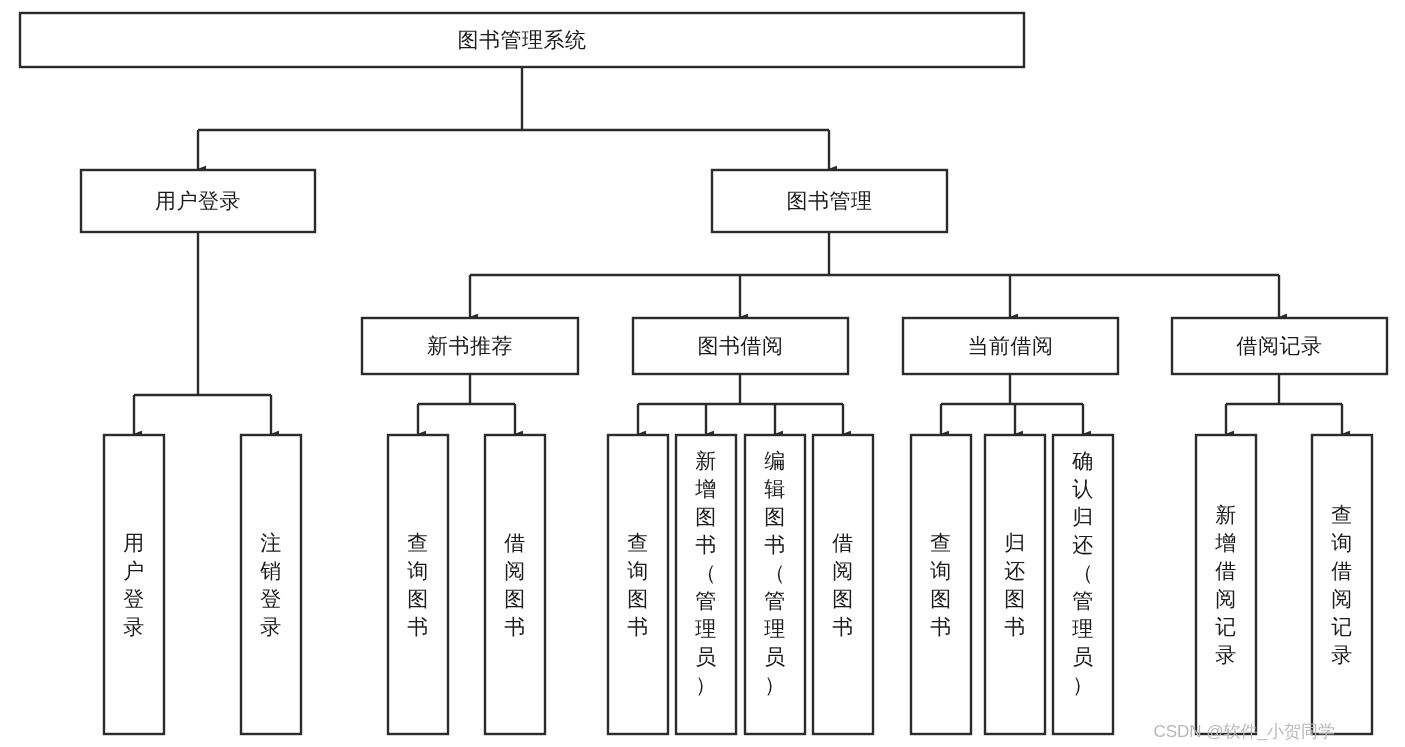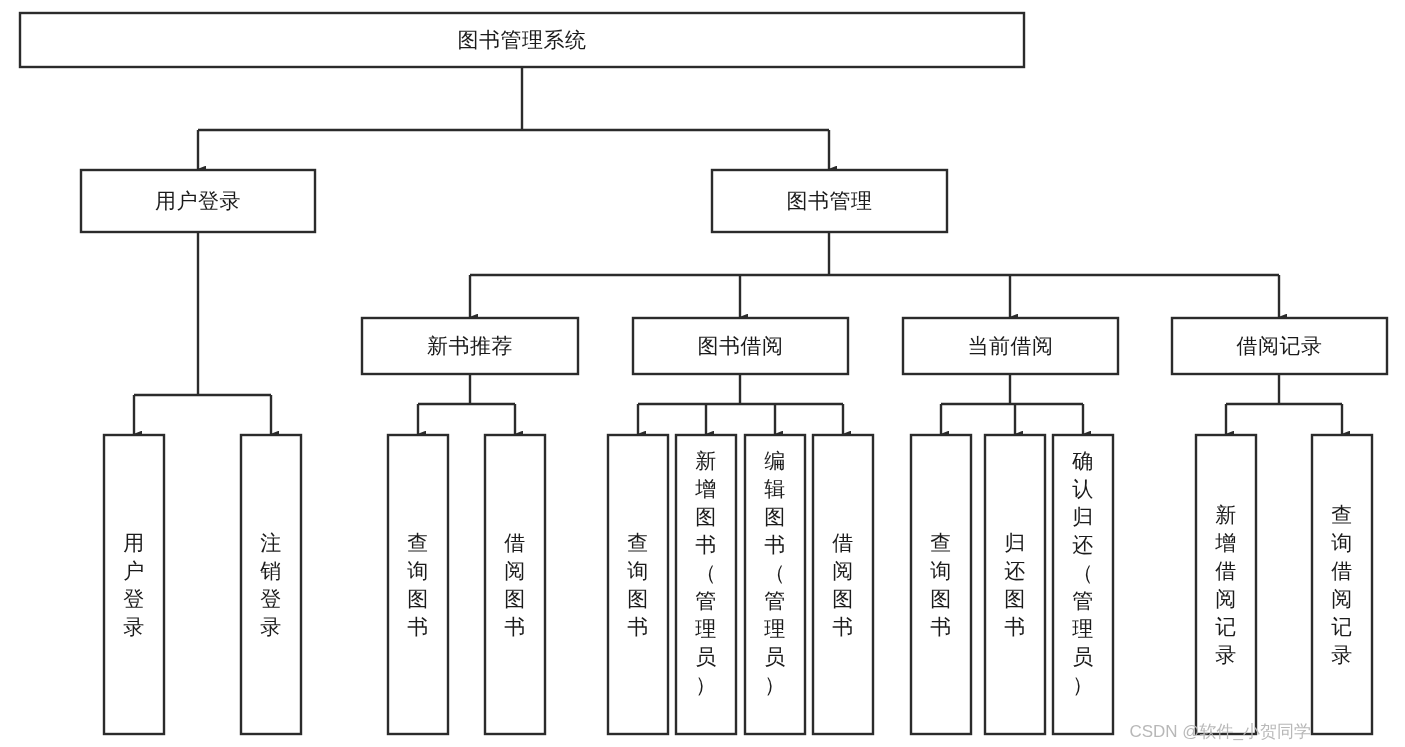--- a/index.html
+++ b/index.html
@@ -49,21 +49,21 @@
   }
   .node-label-v {
     font-family: "Liberation Sans", "DejaVu Sans", sans-serif;
     font-size: 21px;
     fill: #1b1b1b;
     text-anchor: middle;
     letter-spacing: 0.5px;
   }
   .watermark {
     position: absolute;
-    right: 24px;
+    right: 0;
     bottom: 4px;
     font-family: "Liberation Sans", "DejaVu Sans", sans-serif;
     font-size: 17px;
     color: #b8b8b8;
     white-space: nowrap;
     user-select: none;
     margin-left: 27px;
   }
 </style>
 </head>

